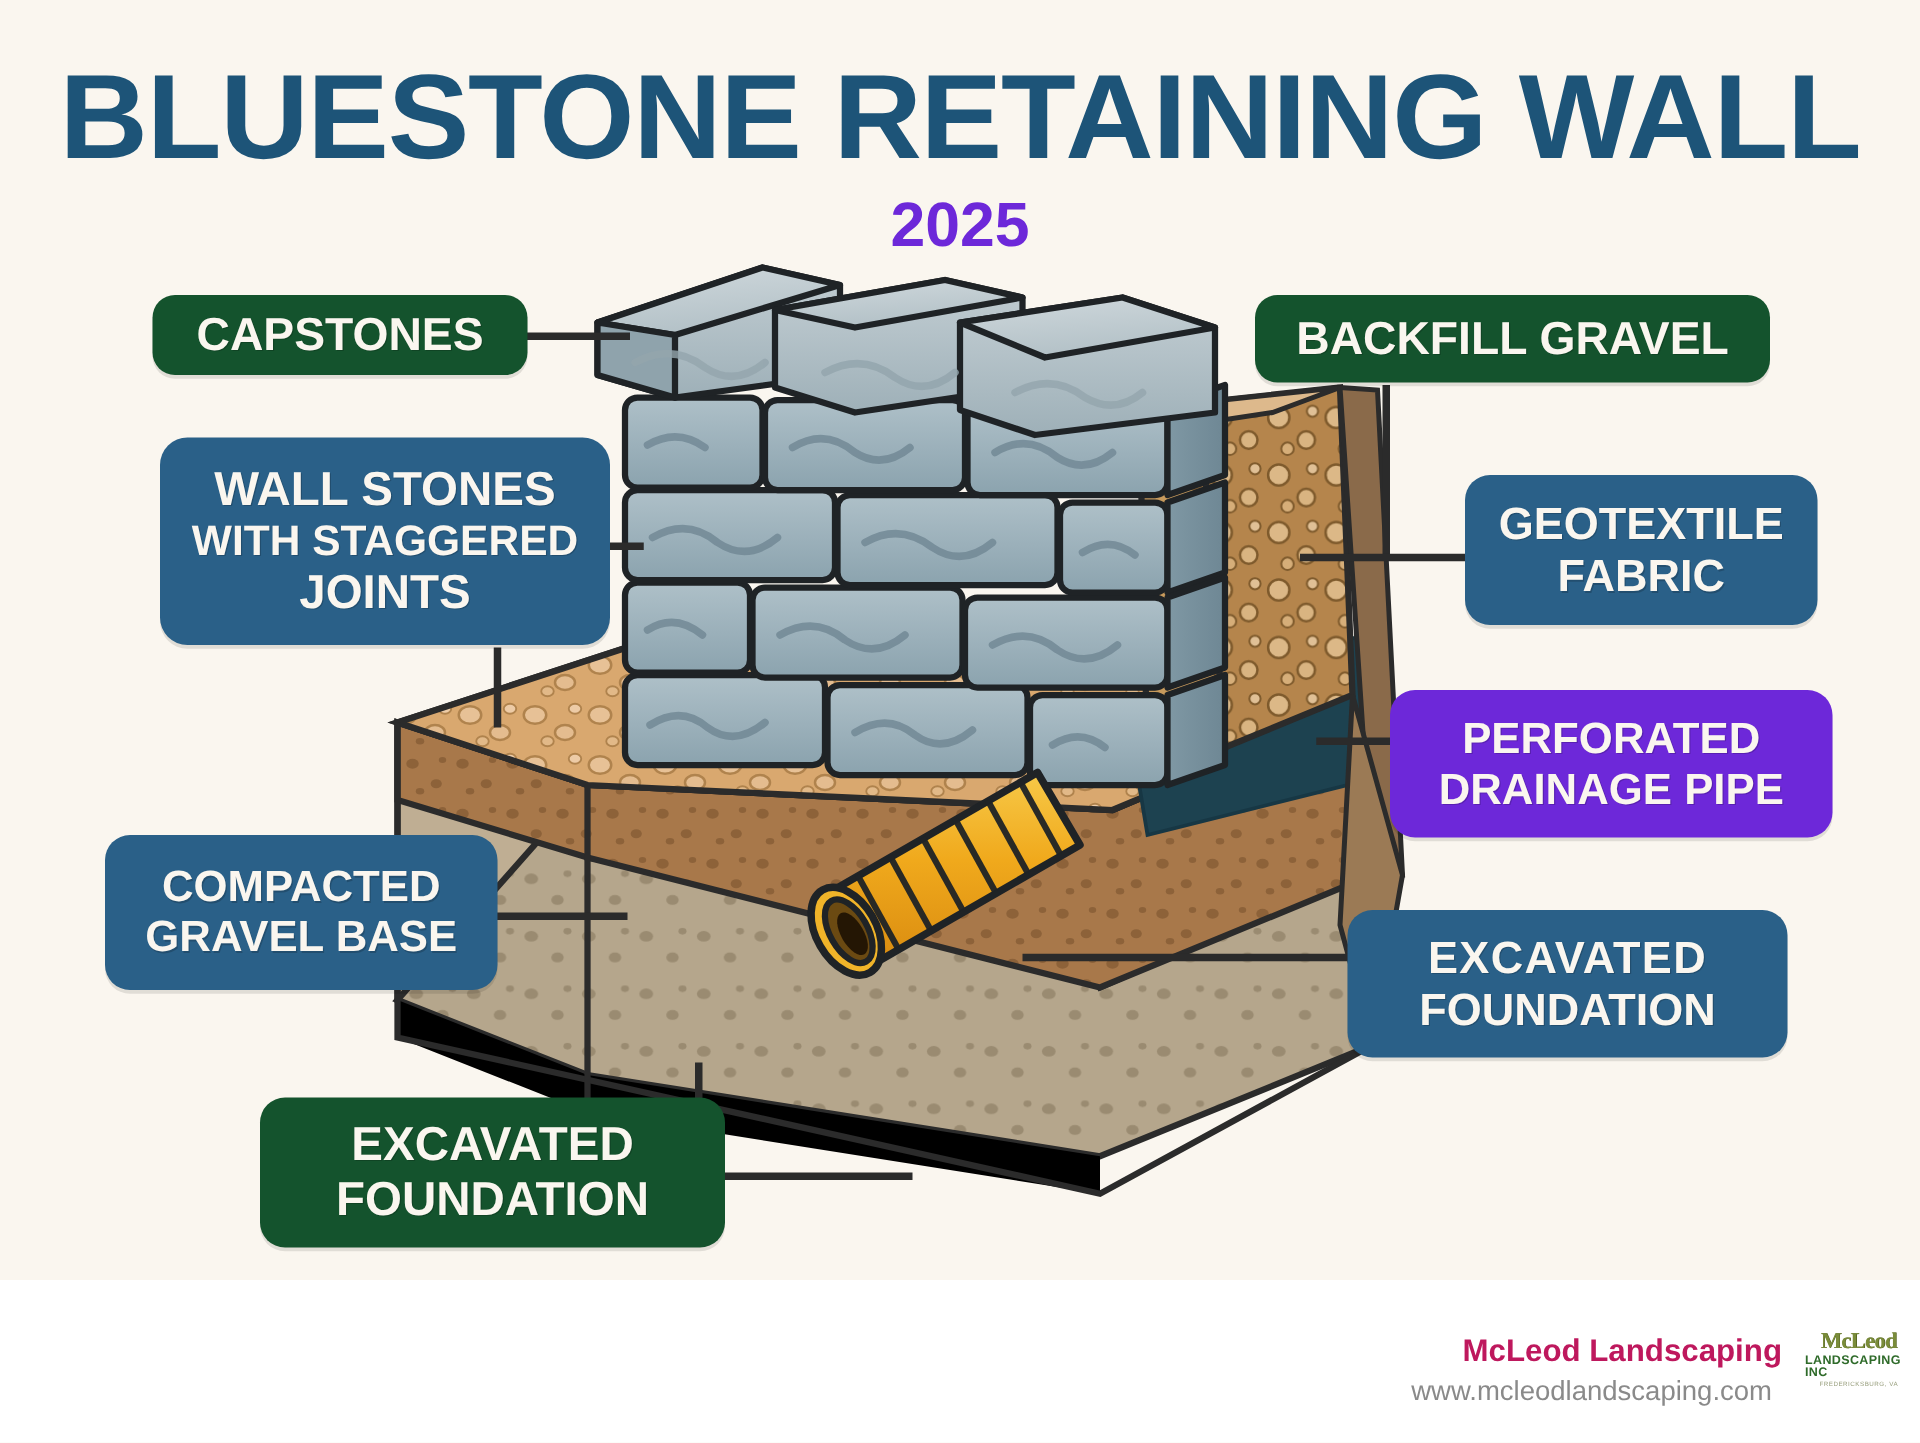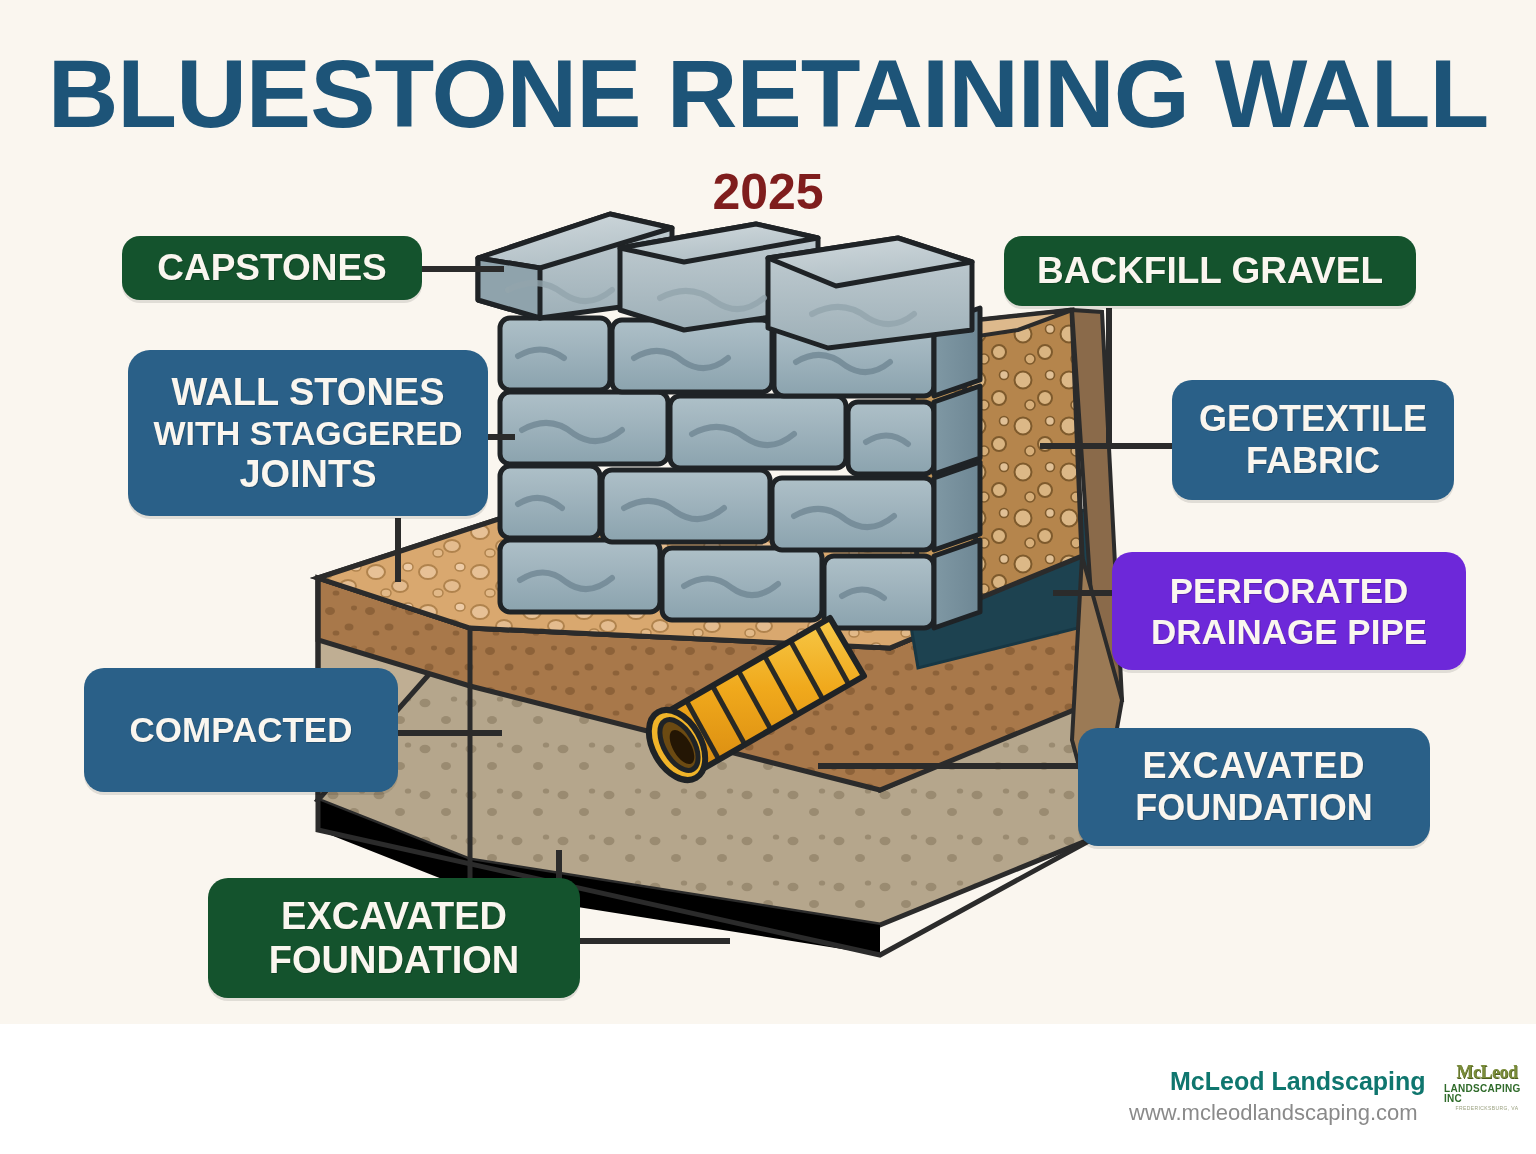--- a/index.html
+++ b/index.html
@@ -31,23 +31,22 @@
     letter-spacing:-1px;
     color:#1d5478;
     font-family:"Liberation Sans Narrow","Liberation Sans",sans-serif;
     transform:scaleX(1.02);
     white-space:nowrap;
   }
   .subtitle{
     position:absolute;left:0;top:155px;width:1536px;
     text-align:center;
     font-size:50px;line-height:50px;font-weight:bold;
-    color:#7f1d1d;
+    color:#6d28d9;
     letter-spacing:0px;
-    margin-top:12px;
   }
 
   
   #art{position:absolute;left:0;top:0;width:1536px;height:1024px;}
 
   
   .label{
     position:absolute;
     border-radius:18px;
     color:#faf6ef;
@@ -67,21 +66,21 @@
   .label.blue{background:#2a6088;}
   .label.dark{background:#6d28d9;}
   .label .l1,.label .l2,.label .l3{display:block;white-space:nowrap;}
 
   
   .conn{position:absolute;background:#2b2b2b;z-index:3;}
 
   
   .f-brand{
     position:absolute;
-    font-size:25px;font-weight:bold;color:#0f766e;
+    font-size:25px;font-weight:bold;color:#be185d;
     white-space:nowrap;
   }
   .f-url{
     position:absolute;
     font-size:22px;color:#8a8a8a;white-space:nowrap;
   }
   .f-logo{
     position:absolute;left:1424px;top:1063px;width:86px;height:48px;
     display:flex;flex-direction:column;align-items:center;justify-content:space-between;
     line-height:1;
@@ -334,20 +333,21 @@
   </div>
 
   <div class="label blue" style="left:80px;top:350px;width:360px;height:166px;border-radius:22px;margin-left:48px;">
     <span class="l1" style="font-size:38px;line-height:42px;">WALL STONES</span>
     <span class="l2" style="font-size:34px;line-height:40px;">WITH STAGGERED</span>
     <span class="l3" style="font-size:38px;line-height:42px;">JOINTS</span>
   </div>
 
   <div class="label blue" style="left:84px;top:668px;width:314px;height:124px;border-radius:20px;">
     <span class="l1" style="font-size:35px;line-height:40px;">COMPACTED</span>
+    <span class="l2" style="font-size:35px;line-height:40px;">GRAVEL BASE</span>
   </div>
 
   <div class="label orange" style="left:208px;top:878px;width:372px;height:120px;border-radius:20px;">
     <span class="l1" style="font-size:38px;line-height:44px;">EXCAVATED</span>
     <span class="l2" style="font-size:38px;line-height:44px;">FOUNDATION</span>
   </div>
 
   <div class="label orange" style="left:1004px;top:236px;width:412px;height:70px;">
     <span class="l1" style="font-size:37px;">BACKFILL GRAVEL</span>
   </div>

